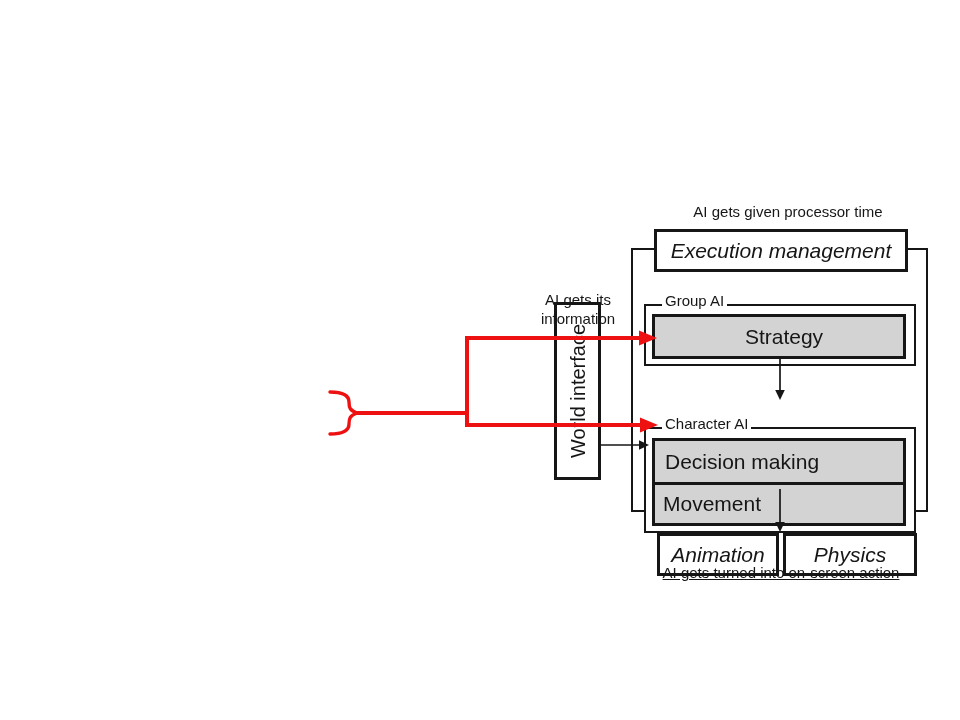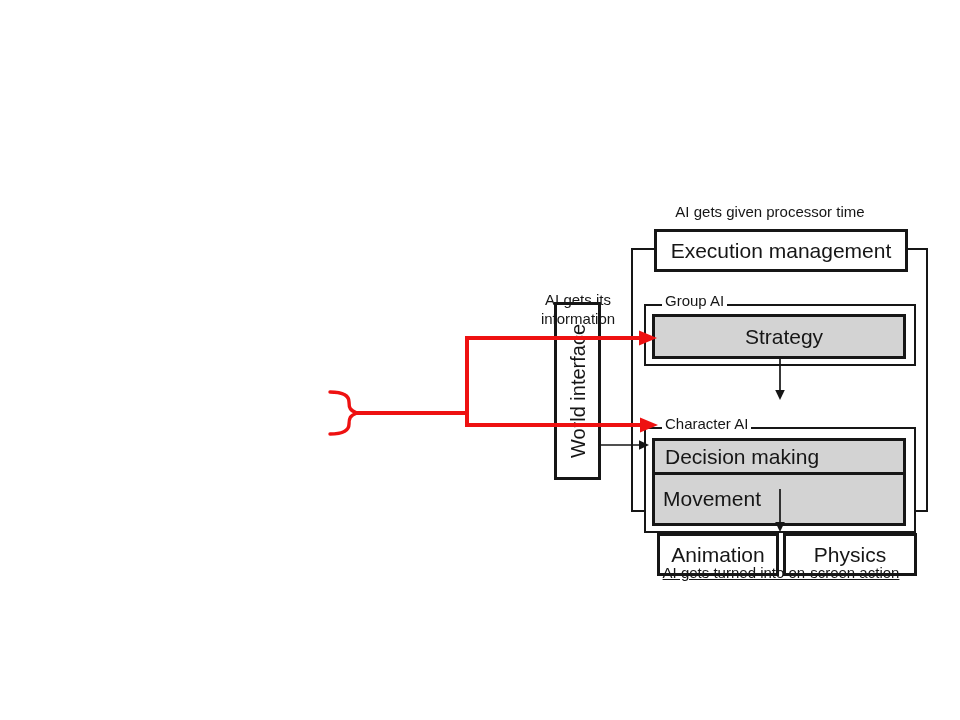--- a/index.html
+++ b/index.html
@@ -18,33 +18,34 @@
     overflow: hidden;
   }
   .abs { position: absolute; }
 
   .caption {
     font-size: 15px;
     text-align: center;
     color: var(--ink);
     white-space: nowrap;
   }
-  #caption-top    { left: 620px; top: 203px; width: 300px; }
+  #caption-top    { left: 638px; top: 203px; width: 300px; }
   #caption-bottom { left: 631px; top: 564px; width: 300px; text-decoration: underline; }
   #caption-info   { left: 508px; top: 258px; width: 140px; line-height: 19px; white-space: normal; margin-top: 32px; }
 
   .thickbox {
     position: absolute;
     border: 3px solid var(--ink);
     background: var(--background);
     font-size: 21px;
     display: flex;
     align-items: center;
     justify-content: center;
     white-space: nowrap;
+    font-style: italic;
   }
 
   #outer-frame {
     left: 631px; top: 248px; width: 297px; height: 264px;
     border: 2px solid var(--ink);
     background: var(--background);
   }
 
   #box-execution { left: 654px; top: 229px; width: 254px; height: 43px; }
 
@@ -76,21 +77,21 @@
     display: flex; align-items: center; padding-left: 10px; justify-content: center;
   }
   #stack-character {
     left: 6px; top: 9px; width: 254px; height: 88px;
     display: flex; flex-direction: column;
   }
   .stack-row {
     display: flex; align-items: center; padding-left: 10px;
     font-size: 21px;
   }
-  #row-decision { height: 31px; border-radius: 6px; }
+  #row-decision { height: 41px; border-radius: 6px; }
   #stack-divider { height: 3px; background: var(--ink); flex: none; }
   #row-movement { flex: 1; padding-left: 8px; }
 
   #box-world {
     left: 554px; top: 302px; width: 47px; height: 178px;
     border: 3px solid var(--ink);
     background: var(--background);
   }
   #world-label {
     position: absolute;

